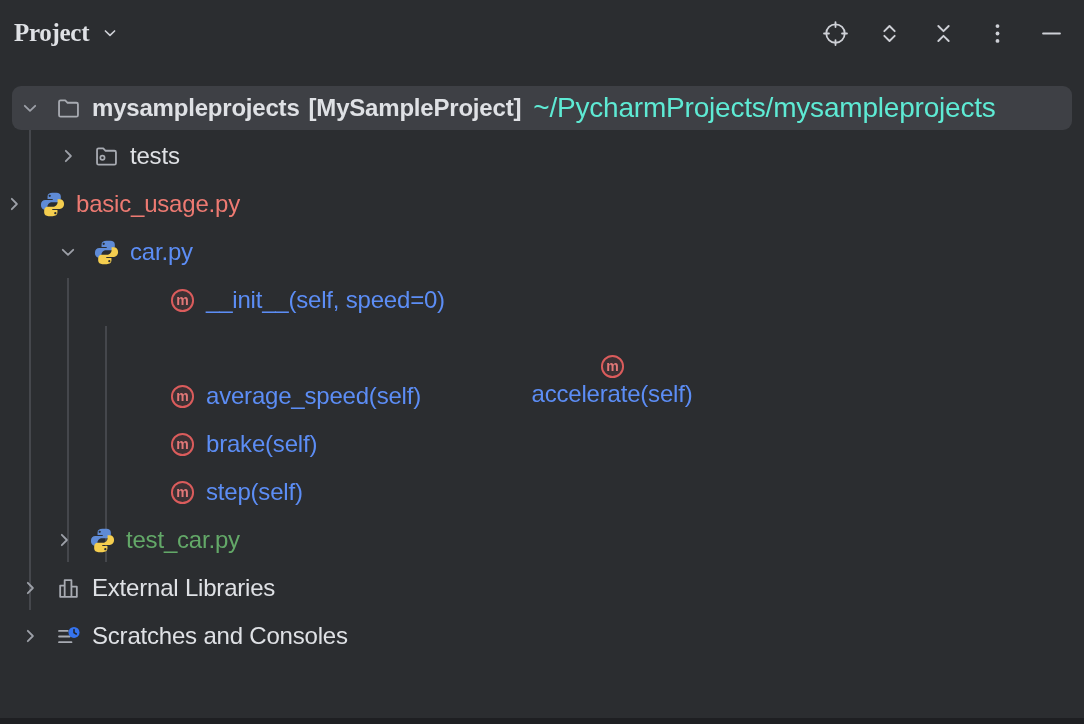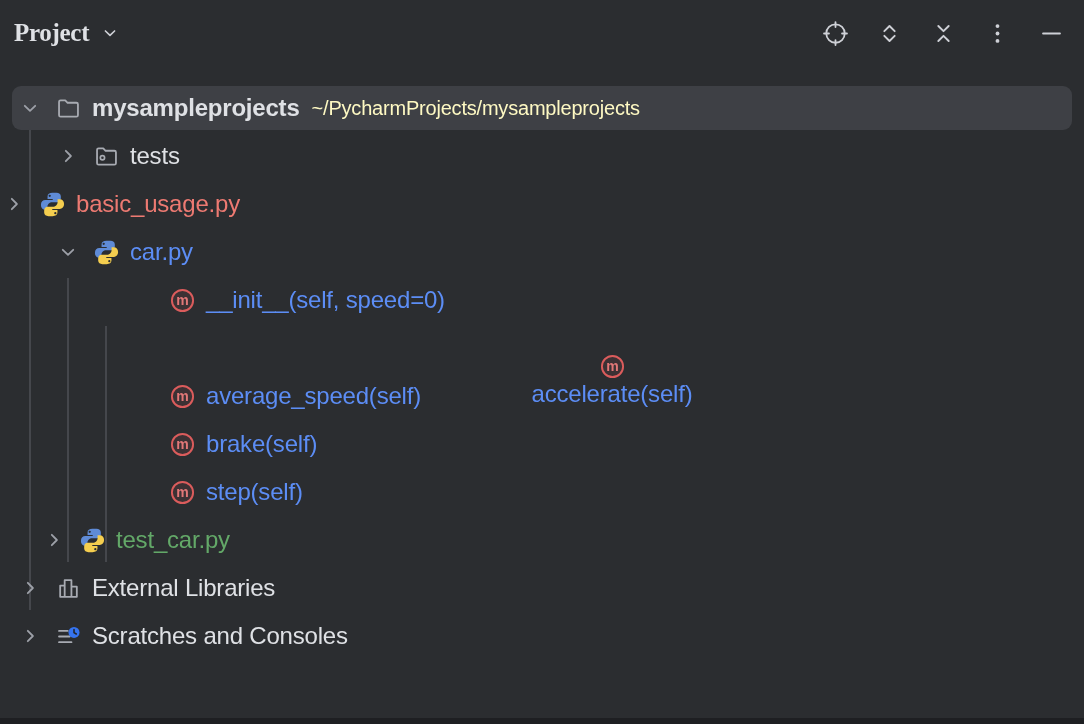--- a/index.html
+++ b/index.html
@@ -43,21 +43,21 @@
     display:flex; align-items:center; justify-content:center;
   }
   .node-icon {
     width:28px; height:28px; flex:0 0 28px; margin-left:10px;
     display:flex; align-items:center; justify-content:center;
   }
   .node-icon svg { display:block; }
   .row-label { margin-left:10px; font-size:24px; letter-spacing:-0.2px; white-space:nowrap; }
   .row-label.bold { font-weight:700; }
   .row-suffix { margin-left:9px; font-size:24px; font-weight:700; letter-spacing:-0.2px; white-space:nowrap; }
-  .row-path { margin-left:12px; font-size:20px; color:#fef9c3; letter-spacing:-0.2px; white-space:nowrap; }
+  .row-path { margin-left:12px; font-size:28px; color:#5eead4; letter-spacing:-0.2px; white-space:nowrap; }
   .bottom-edge { position:absolute; left:0; right:0; bottom:0; height:6px; background:#1E1F22; }
   .sprites { position:absolute; width:0; height:0; overflow:hidden; }
   .sym-text { font-family:"Liberation Sans","DejaVu Sans",sans-serif; font-weight:700; }
 </style>
 </head>
 <body>
 
 <svg class="sprites" xmlns="http://www.w3.org/2000/svg" aria-hidden="true">
   <symbol id="sym-chevron-right" viewBox="0 0 24 24">
     <path d="M9.8 6.8 L14.9 12 L9.8 17.2" fill="none" stroke="#9DA0A8" stroke-width="1.8" stroke-linecap="round" stroke-linejoin="round"></path>
@@ -173,20 +173,21 @@
         <svg width="24" height="24">
           <use href="#sym-chevron-down"></use>
         </svg>
       </span>
     <span class="node-icon">
         <svg width="27" height="27">
           <use href="#sym-folder"></use>
         </svg>
       </span>
     <span class="row-label bold" style="color: rgb(223, 225, 229);">mysampleprojects</span>
+    <span class="row-suffix">[MySampleProject]</span>
     <span class="row-path">~/PycharmProjects/mysampleprojects</span>
   </div>
     <div class="row" style="padding-left: 54px;">
     <span class="chevron-slot">
         <svg width="24" height="24">
           <use href="#sym-chevron-right"></use>
         </svg>
       </span>
     <span class="node-icon">
         <svg width="27" height="27">
@@ -267,21 +268,21 @@
     <div class="row" style="padding-left: 130px;">
     <span class="chevron-slot"></span>
     <span class="node-icon">
         <svg width="27" height="27">
           <use href="#sym-method"></use>
         </svg>
       </span>
     <span class="row-label" style="color: rgb(92, 141, 245);">step(self)</span>
 
   </div>
-    <div class="row" style="padding-left: 40px;">
+    <div class="row" style="padding-left: 50px;">
     <span class="chevron-slot">
         <svg width="24" height="24">
           <use href="#sym-chevron-right"></use>
         </svg>
       </span>
     <span class="node-icon">
         <svg width="27" height="27">
           <use href="#sym-python"></use>
         </svg>
       </span>

